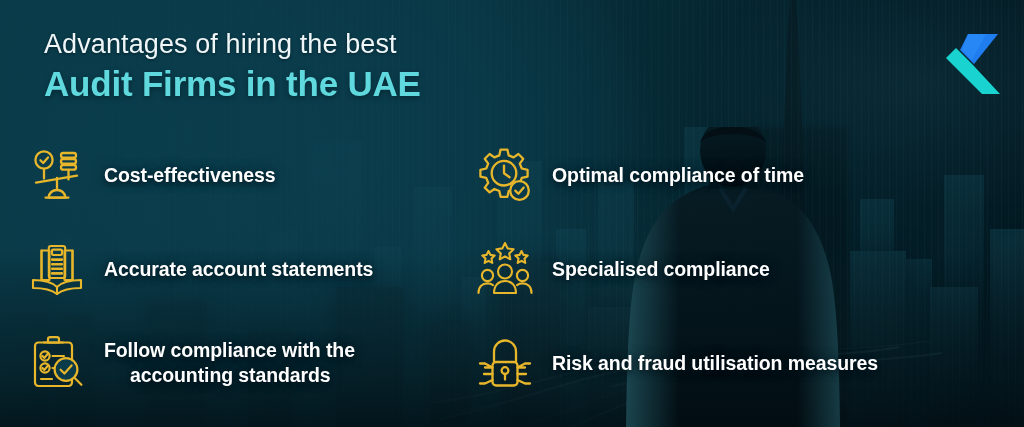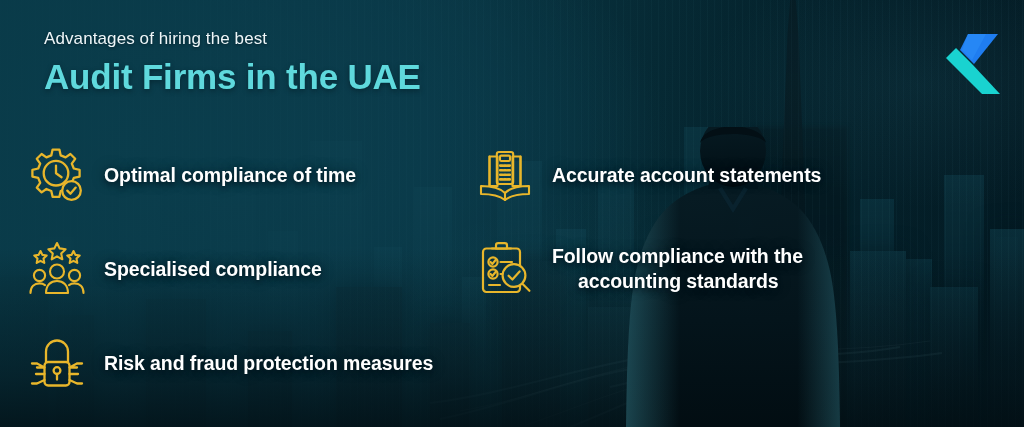--- a/index.html
+++ b/index.html
@@ -85,27 +85,27 @@
 
   
   .man { position:absolute; left:608px; bottom:0; width:250px; height:300px; }
 
   
   .logo { position:absolute; top:26px; right:22px; width:60px; height:74px; }
 
   
   .heading { position:absolute; left:44px; top:28px; }
   .heading .kicker {
-    font-size:17px; font-weight:400; letter-spacing:.1px;
+    font-size:27px; font-weight:400; letter-spacing:.1px;
     color:#eef6f8;
     text-shadow:0 1px 3px rgba(0,20,28,.6);
     line-height:1.25;
   }
   .heading .title {
-    margin-top:7px;
+    margin-top:1px;
     font-size:35px; font-weight:700; letter-spacing:-.2px;
     color:#5fd9dd;
     line-height:1.2;
     text-shadow:0 2px 5px rgba(0,22,30,.5);
   }
 
   .grid {
     position:absolute; left:28px; top:128px;
     width:968px; height:282px;
     display:grid;
@@ -233,20 +233,38 @@
     <path d="M14,22 L30,38 L58,68 L40,68 L4,32 Z" fill="#19d3d0"></path>
   </svg>
 
   <div class="heading">
     <div class="kicker">Advantages of hiring the best</div>
     <div class="title">Audit Firms in the UAE</div>
   </div>
 
   <div class="grid">
 
+    <div class="item">
+      <svg class="ico" viewBox="0 0 58 58" fill="none" stroke="#e8b62b" stroke-width="2.3" stroke-linecap="round" stroke-linejoin="round">
+        <circle cx="16" cy="14" r="8.6"></circle>
+        <path d="M12.4,14.2 L15.2,17 L20,11.4"></path>
+        <path d="M16,22.8 L16,32.6"></path>
+        <rect x="33" y="7" width="15" height="4.6" rx="2.2"></rect>
+        <rect x="33" y="13" width="15" height="4.6" rx="2.2"></rect>
+        <rect x="33" y="19" width="15" height="4.6" rx="2.2"></rect>
+        <path d="M40.5,23.8 L40.5,33.4"></path>
+        <path d="M8,36.6 L49,29.6"></path>
+        <path d="M29,32 L29,44"></path>
+        <path d="M20.5,51.6 C21.4,46.6 24.7,44 29,44 C33.3,44 36.6,46.6 37.5,51.6 Z"></path>
+        <path d="M17.5,51.6 L40.5,51.6"></path>
+      </svg>
+      <div class="txt">
+        <span>Cost-effectiveness</span>
+      </div>
+    </div>
 
     <div class="item">
       <svg class="ico" viewBox="0 0 58 58" fill="none" stroke="#e8b62b" stroke-width="2.3" stroke-linecap="round" stroke-linejoin="round">
         <path d="M24.6,3.6 L31.4,3.6 L32.7,9.4 L37.6,11.4 L42.4,8 L47.2,12.8 L43.8,17.6 L45.8,22.5 L51.6,23.8 L51.6,30.6 L45.8,31.9 L43.8,36.8 L47.2,41.6 L42.4,46.4 L37.6,43 L32.7,45 L31.4,50.8 L24.6,50.8 L23.3,45 L18.4,43 L13.6,46.4 L8.8,41.6 L12.2,36.8 L10.2,31.9 L4.4,30.6 L4.4,23.8 L10.2,22.5 L12.2,17.6 L8.8,12.8 L13.6,8 L18.4,11.4 L23.3,9.4 Z"></path>
         <circle cx="28" cy="27.2" r="12.3"></circle>
         <path d="M28,19.6 L28,27.2 L33.6,31.2"></path>
         <circle cx="43.5" cy="44.5" r="9.3" fill="#093b4b"></circle>
         <path d="M39.3,44.6 L42.4,47.7 L47.7,41.6"></path>
       </svg>
       <div class="txt">
@@ -316,18 +334,18 @@
     <div class="item">
       <svg class="ico" viewBox="0 0 58 58" fill="none" stroke="#e8b62b" stroke-width="2.3" stroke-linecap="round" stroke-linejoin="round">
         <path d="M18,28 L18,17.5 C18,11.4 22.9,6.5 29,6.5 C35.1,6.5 40,11.4 40,17.5 L40,28"></path>
         <rect x="16.5" y="28" width="25" height="23.5" rx="3.6"></rect>
         <circle cx="29" cy="36.6" r="3.4"></circle>
         <path d="M29,40 L29,45.6"></path>
         <path d="M16.5,33.5 L9,29.5 M9,29.5 L4,29.5 M16.5,33.5 L9,33.5 M16.5,40 L8,40 M16.5,46 L9,49.5 M9,49.5 L4,49.5"></path>
         <path d="M41.5,33.5 L49,29.5 M49,29.5 L54,29.5 M41.5,33.5 L49,33.5 M41.5,40 L50,40 M41.5,46 L49,49.5 M49,49.5 L54,49.5"></path>
       </svg>
       <div class="txt">
-        <span>Risk and fraud protection measures</span>
+        <span>Risk and fraud utilisation measures</span>
       </div>
     </div>
 
   </div>
 </div>
 
 </body></html>

